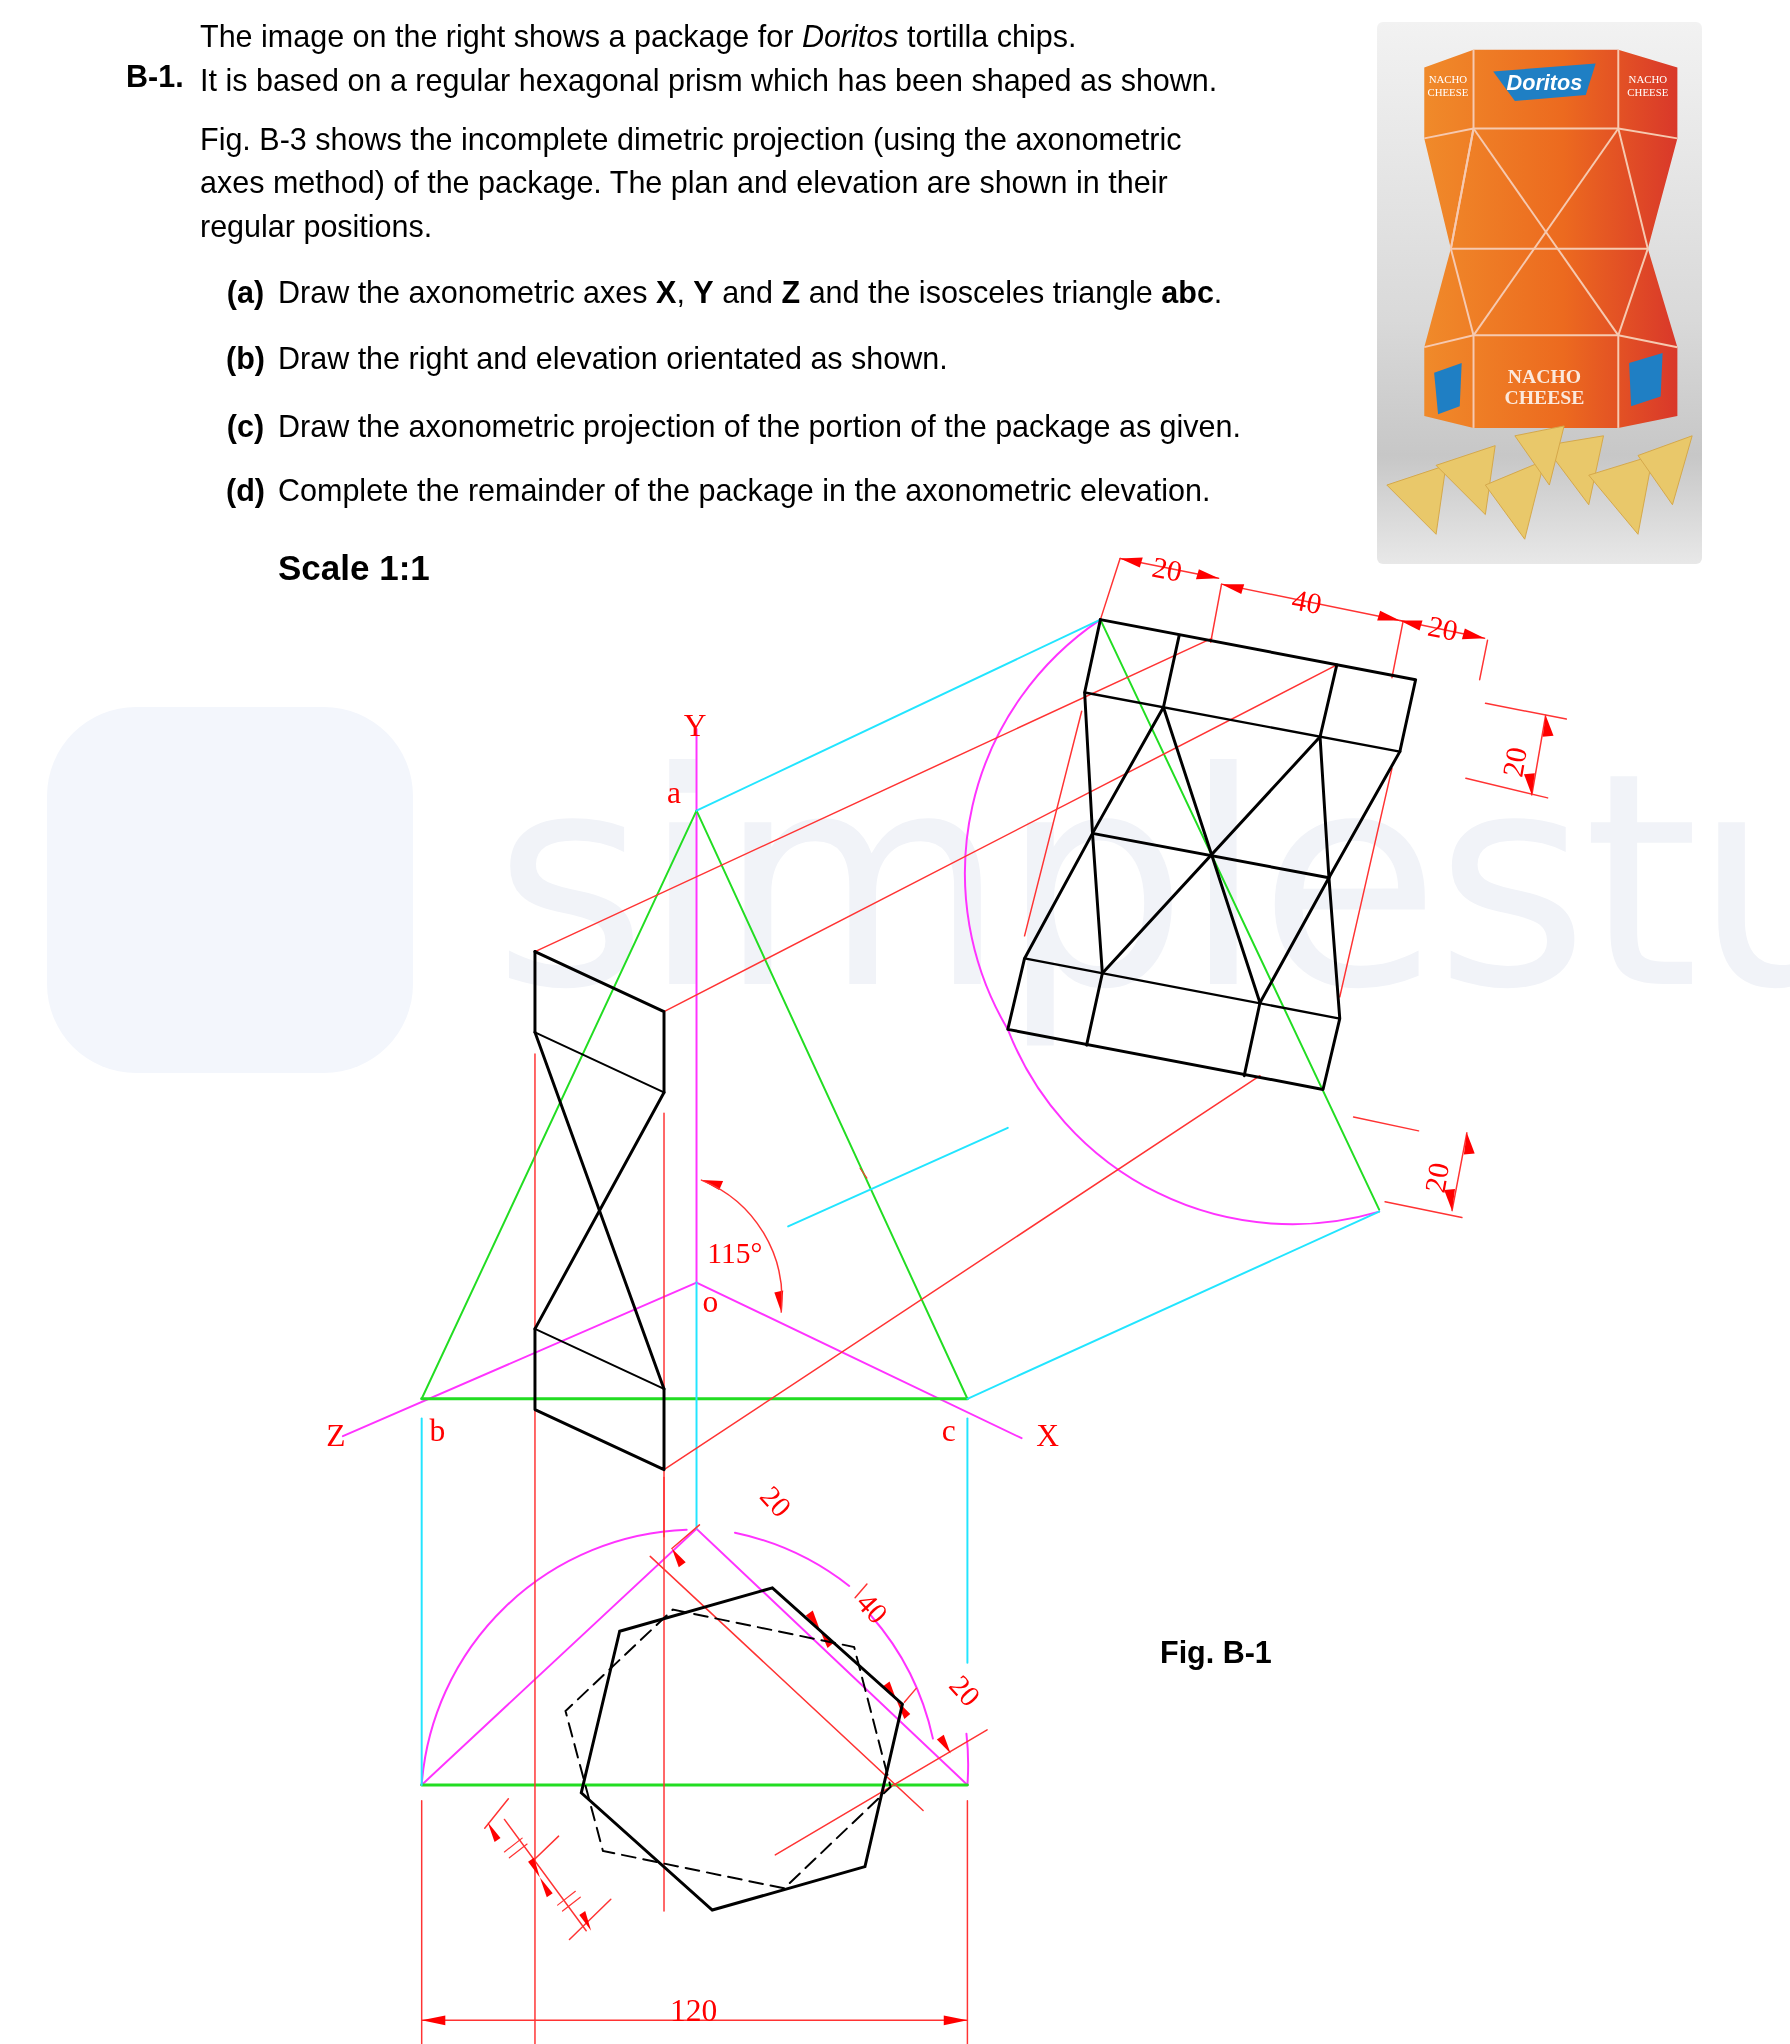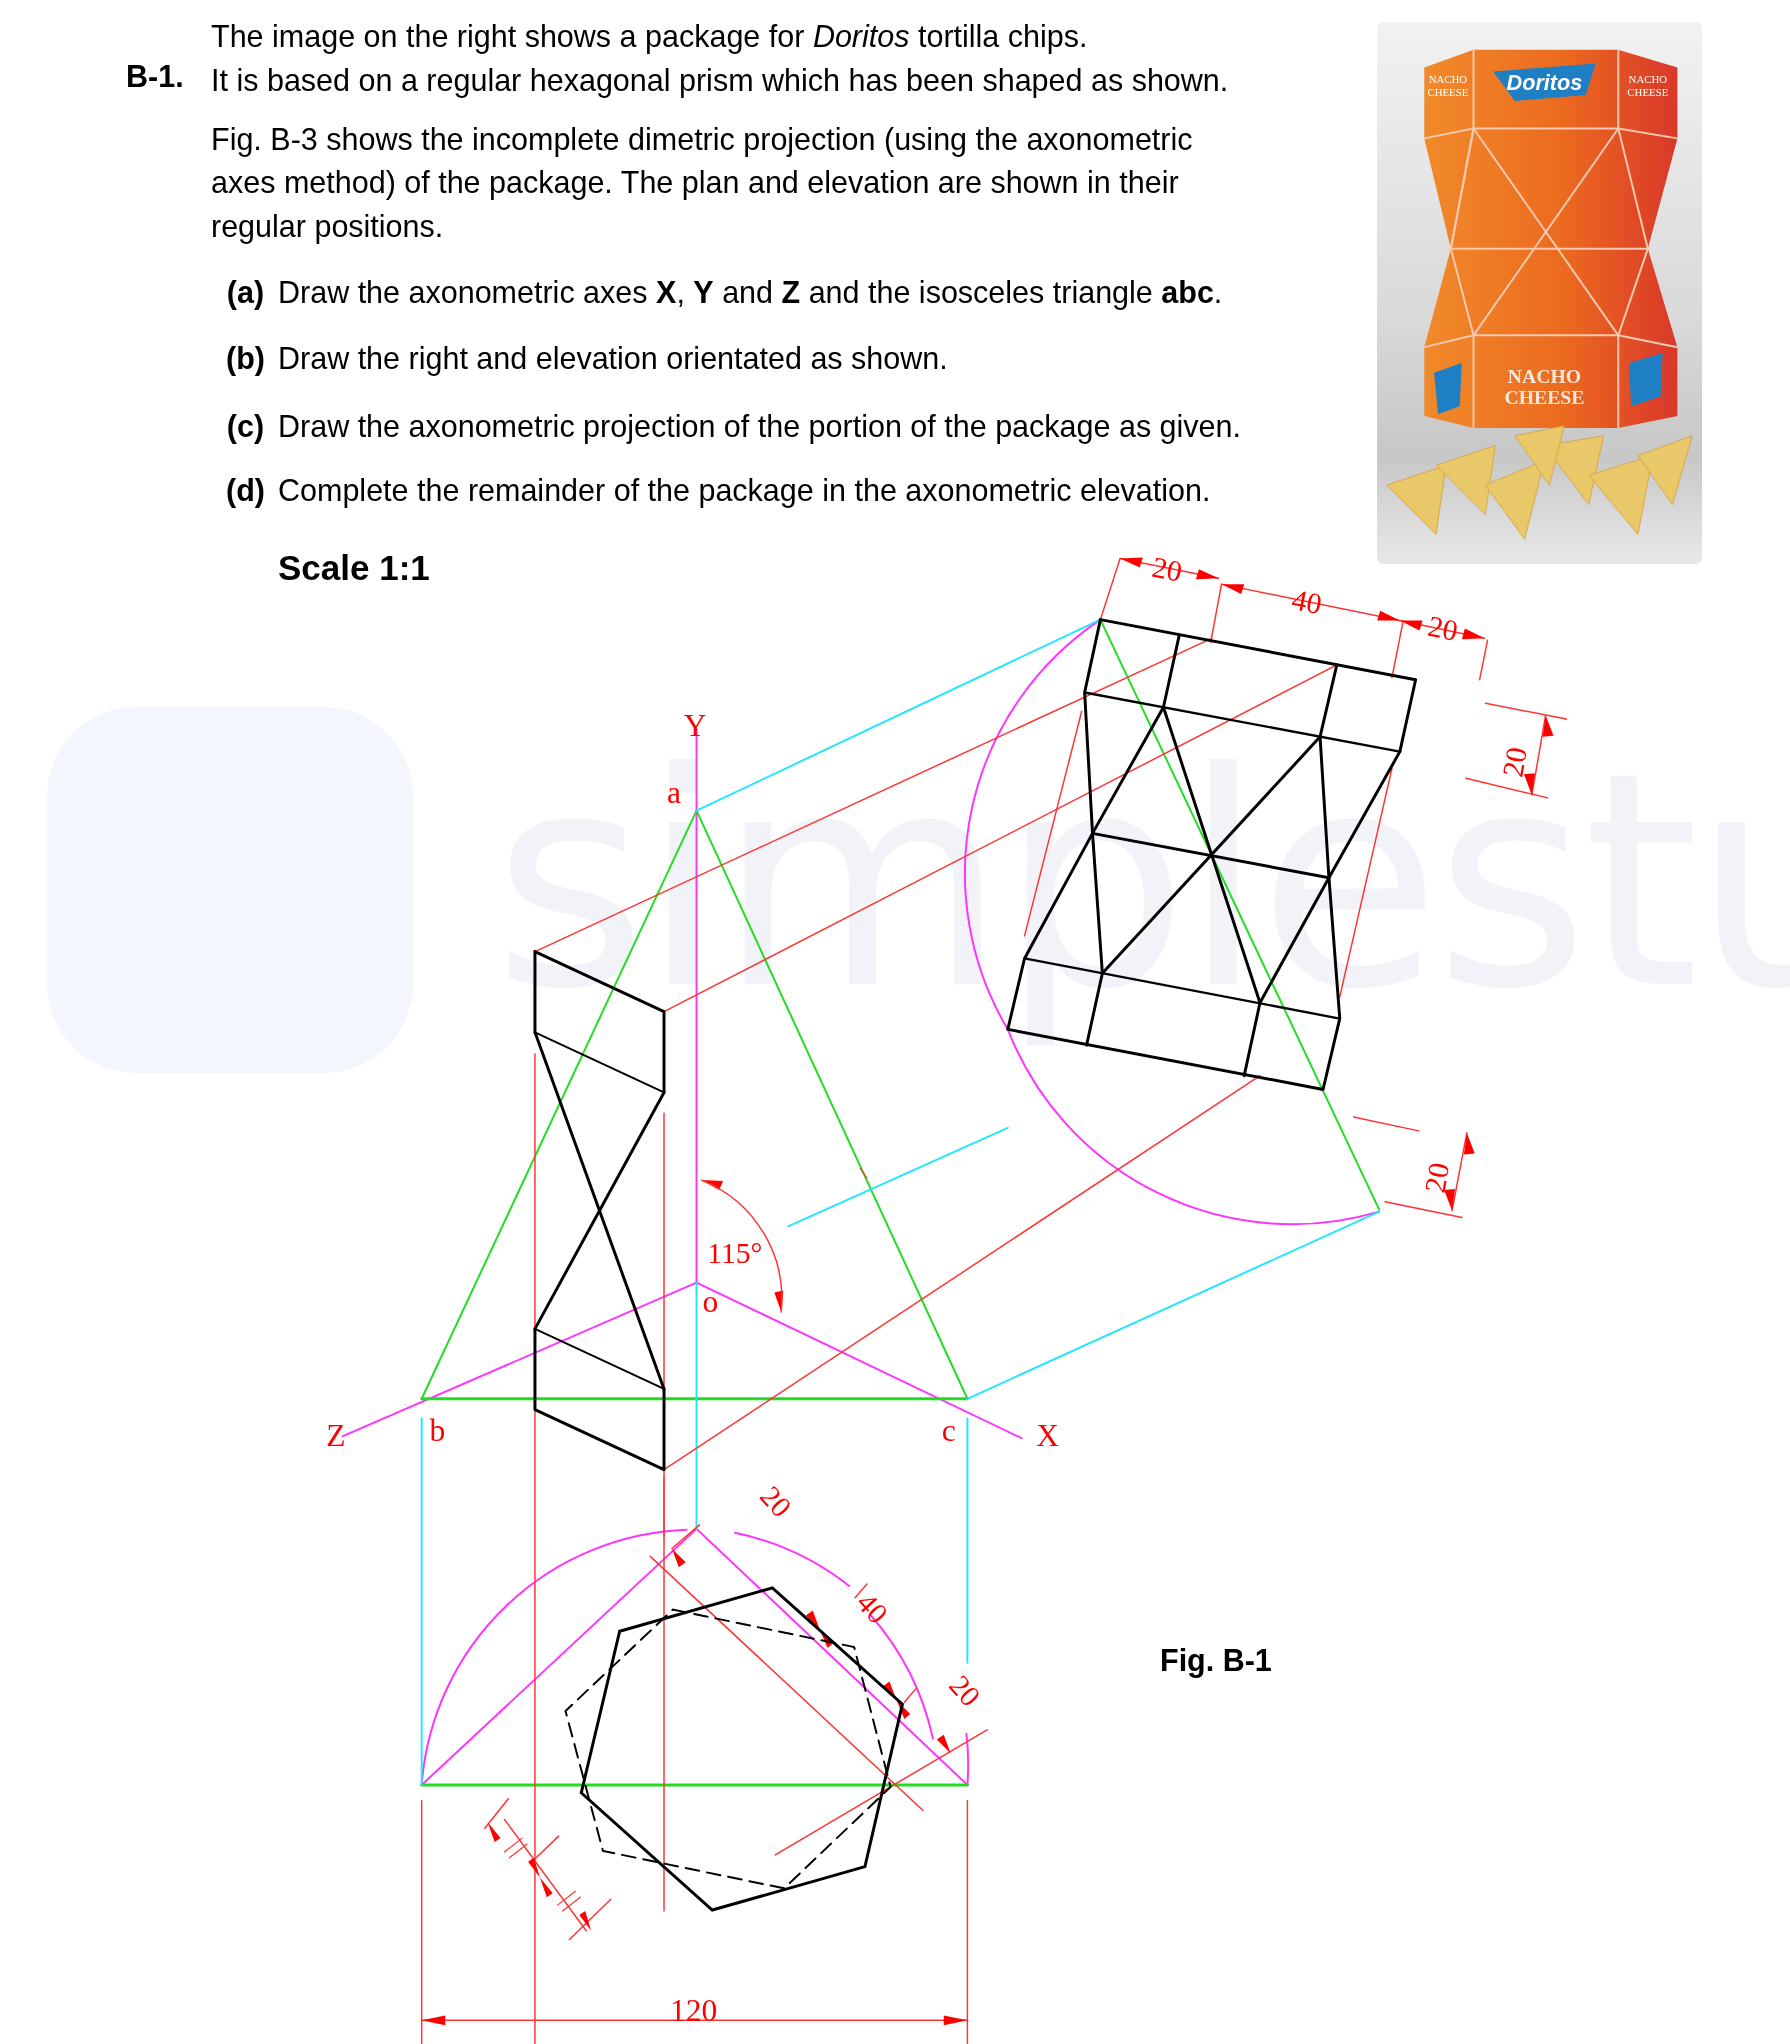--- a/index.html
+++ b/index.html
@@ -1,24 +1,24 @@
 <!DOCTYPE html>
 <html><head>
 <meta charset="utf-8">
 <style>
   html,body{margin:0;padding:0;background:#ffffff;}
   body{width:1791px;height:2044px;position:relative;overflow:hidden;font-family:"Liberation Sans","DejaVu Sans",sans-serif;color:#000;}
   .qnum{position:absolute;left:126px;top:18.7px;font-weight:bold;font-size:30.5px;margin-top:40px;}
-  .line{position:absolute;left:211px;font-size:30.5px;white-space:nowrap;}
+  .line{position:absolute;left:200px;font-size:30.5px;white-space:nowrap;}
   .part{position:absolute;left:213px;font-size:30.5px;white-space:nowrap;text-align:center;}
   .part .lbl{font-weight:bold;display:inline-block;width:65px;}
   .b{font-weight:bold;}
   .i{font-style:italic;}
   .scale{position:absolute;left:278px;top:548px;font-size:35px;font-weight:bold;}
-  .figlbl{position:absolute;left:1160px;top:1635px;font-size:30.5px;font-weight:bold;margin-top:8px;}
+  .figlbl{position:absolute;left:1160px;top:1635px;font-size:30.5px;font-weight:bold;}
   .photo{position:absolute;left:1377px;top:21.7px;width:325px;height:542px;border-radius:5.9px;overflow:hidden;
     background:linear-gradient(180deg,#f2f2f2 0%,#d9d9d9 55%,#c7c7c7 80%,#e8e8e8 100%);}
   svg.draw{position:absolute;left:0;top:0;}
   .watermark{position:absolute;left:47px;top:707px;width:366px;height:366px;border-radius:89px;background:#f3f6fc;}
   .wm-text{position:absolute;left:493px;top:734px;font-size:296px;color:#f1f3f8;letter-spacing:-5.9px;font-family:"DejaVu Sans",sans-serif;line-height:1;}
 </style>
 </head>
 <body>
 
 <div class="watermark"></div>

